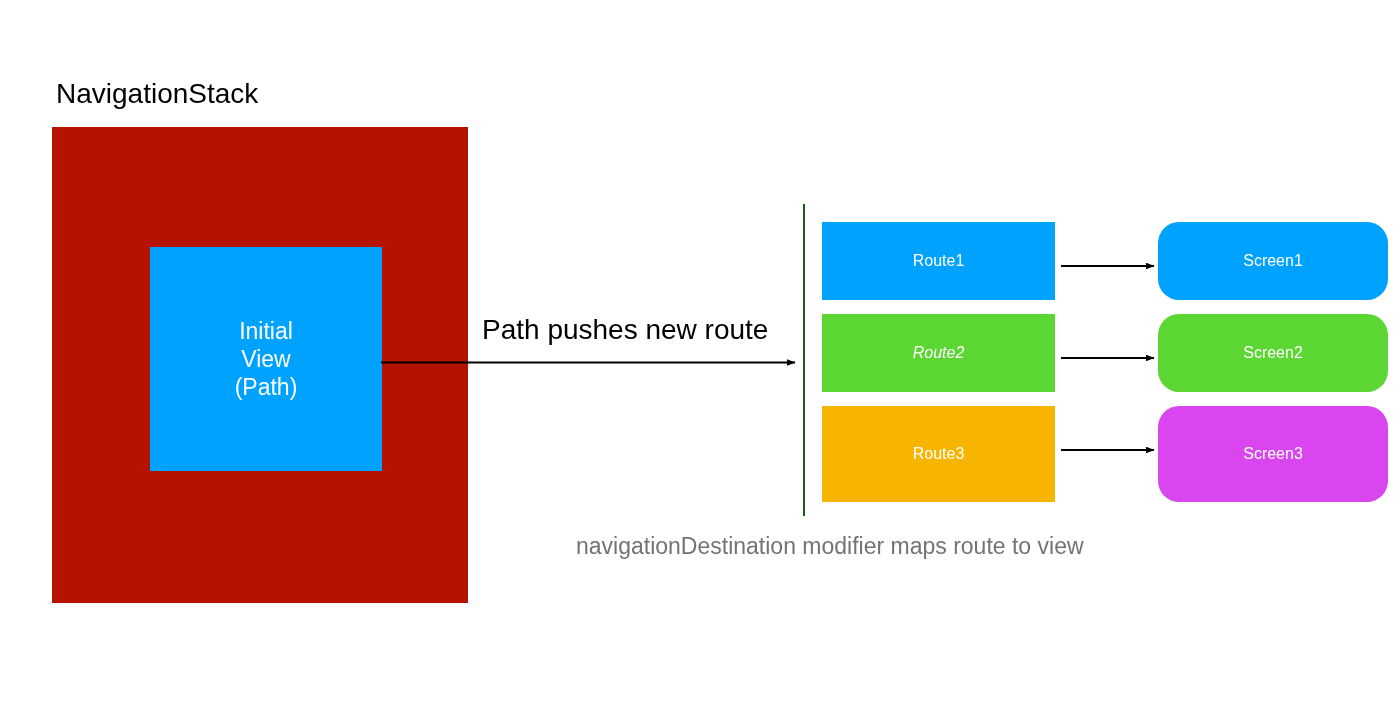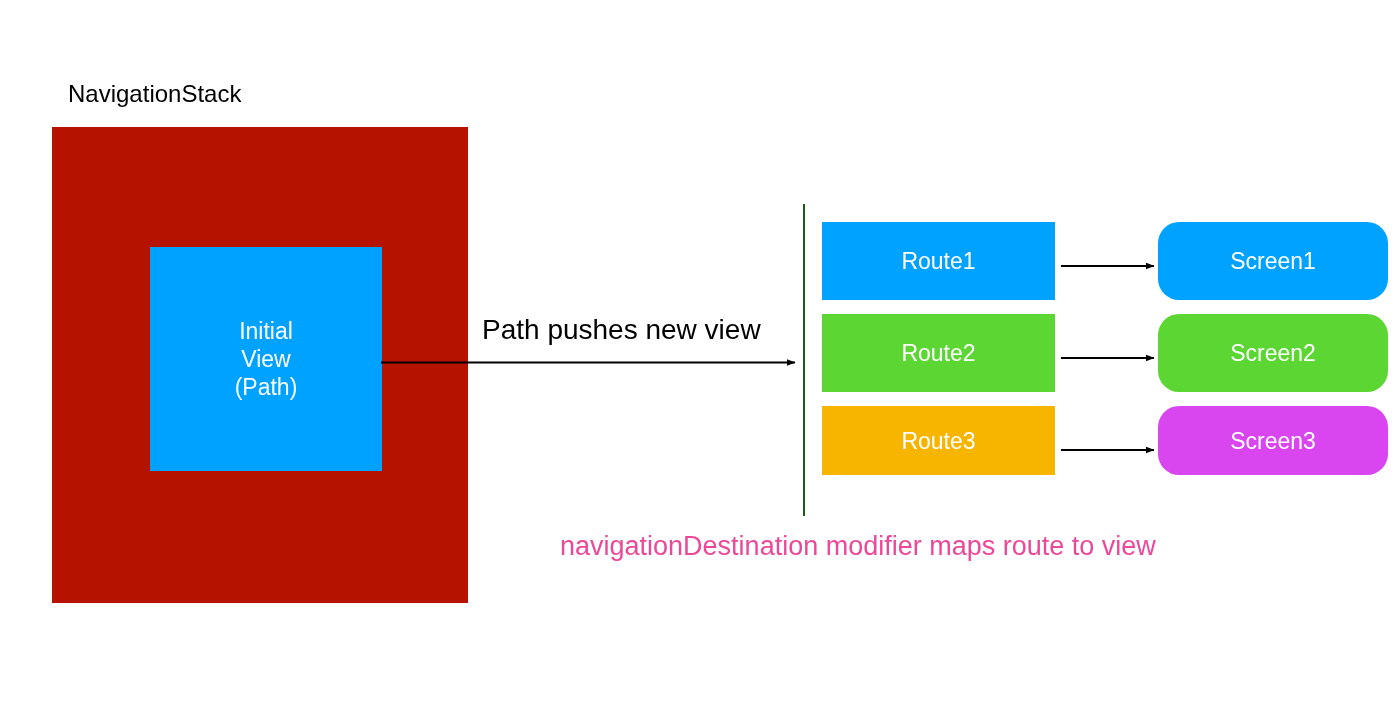--- a/index.html
+++ b/index.html
@@ -17,25 +17,24 @@
     height: 711px;
     background: #ffffff;
     overflow: hidden;
   }
 
   
   .diagram-title {
     position: absolute;
     left: 56px;
     top: 72px;
-    font-size: 24px;
+    font-size: 28px;
     line-height: 44px;
     color: #000000;
     white-space: nowrap;
-    margin-left: 12px;
   }
 
   
   .stack-container {
     position: absolute;
     left: 52px;
     top: 127px;
     width: 416px;
     height: 476px;
     background: #b51300;
@@ -90,64 +89,64 @@
     background: #1a5c17;
   }
 
   
   .node-box {
     position: absolute;
     display: flex;
     align-items: center;
     justify-content: center;
     color: #ffffff;
-    font-size: 23px;
+    font-size: 16px;
     line-height: 28px;
     text-align: center;
   }
   .col-route  { left: 822px;  width: 233px; }
   .col-screen { left: 1158px; width: 230px; border-radius: 21px; }
   .row-1 { top: 222px; height: 78px; }
   .row-2 { top: 314px; height: 78px; }
-  .row-3 { top: 406px; height: 69px; }
+  .row-3 { top: 406px; height: 96px; }
 
   
   .caption {
     position: absolute;
-    left: 560px;
+    left: 576px;
     top: 531px;
-    font-size: 27px;
+    font-size: 23px;
     line-height: 30px;
-    color: #ec4899;
+    color: #737373;
     white-space: nowrap;
   }
 </style>
 </head>
 <body>
 
 <div id="canvas">
 
   <div class="diagram-title">NavigationStack</div>
 
   <div class="stack-container"></div>
 
   <div class="initial-view">
     <span>Initial</span>
     <span>View</span>
     <span>(Path)</span>
   </div>
 
-  <div class="push-label">Path pushes new view</div>
+  <div class="push-label">Path pushes new route</div>
 
   <div class="rail"></div>
 
   <div class="node-box col-route row-1" id="route-0" style="background: rgb(0, 162, 255);">
     <span>Route1</span>
   </div>
-  <div class="node-box col-route row-2" id="route-1" style="background: rgb(91, 214, 50);">
+  <div class="node-box col-route row-2" id="route-1" style="background: rgb(91, 214, 50); font-style: italic;">
     <span>Route2</span>
   </div>
   <div class="node-box col-route row-3" id="route-2" style="background: rgb(247, 181, 0);">
     <span>Route3</span>
   </div>
 
   <div class="node-box col-screen row-1" id="screen-0" style="background: rgb(0, 162, 255);">
     <span>Screen1</span>
   </div>
   <div class="node-box col-screen row-2" id="screen-1" style="background: rgb(91, 214, 50);">

